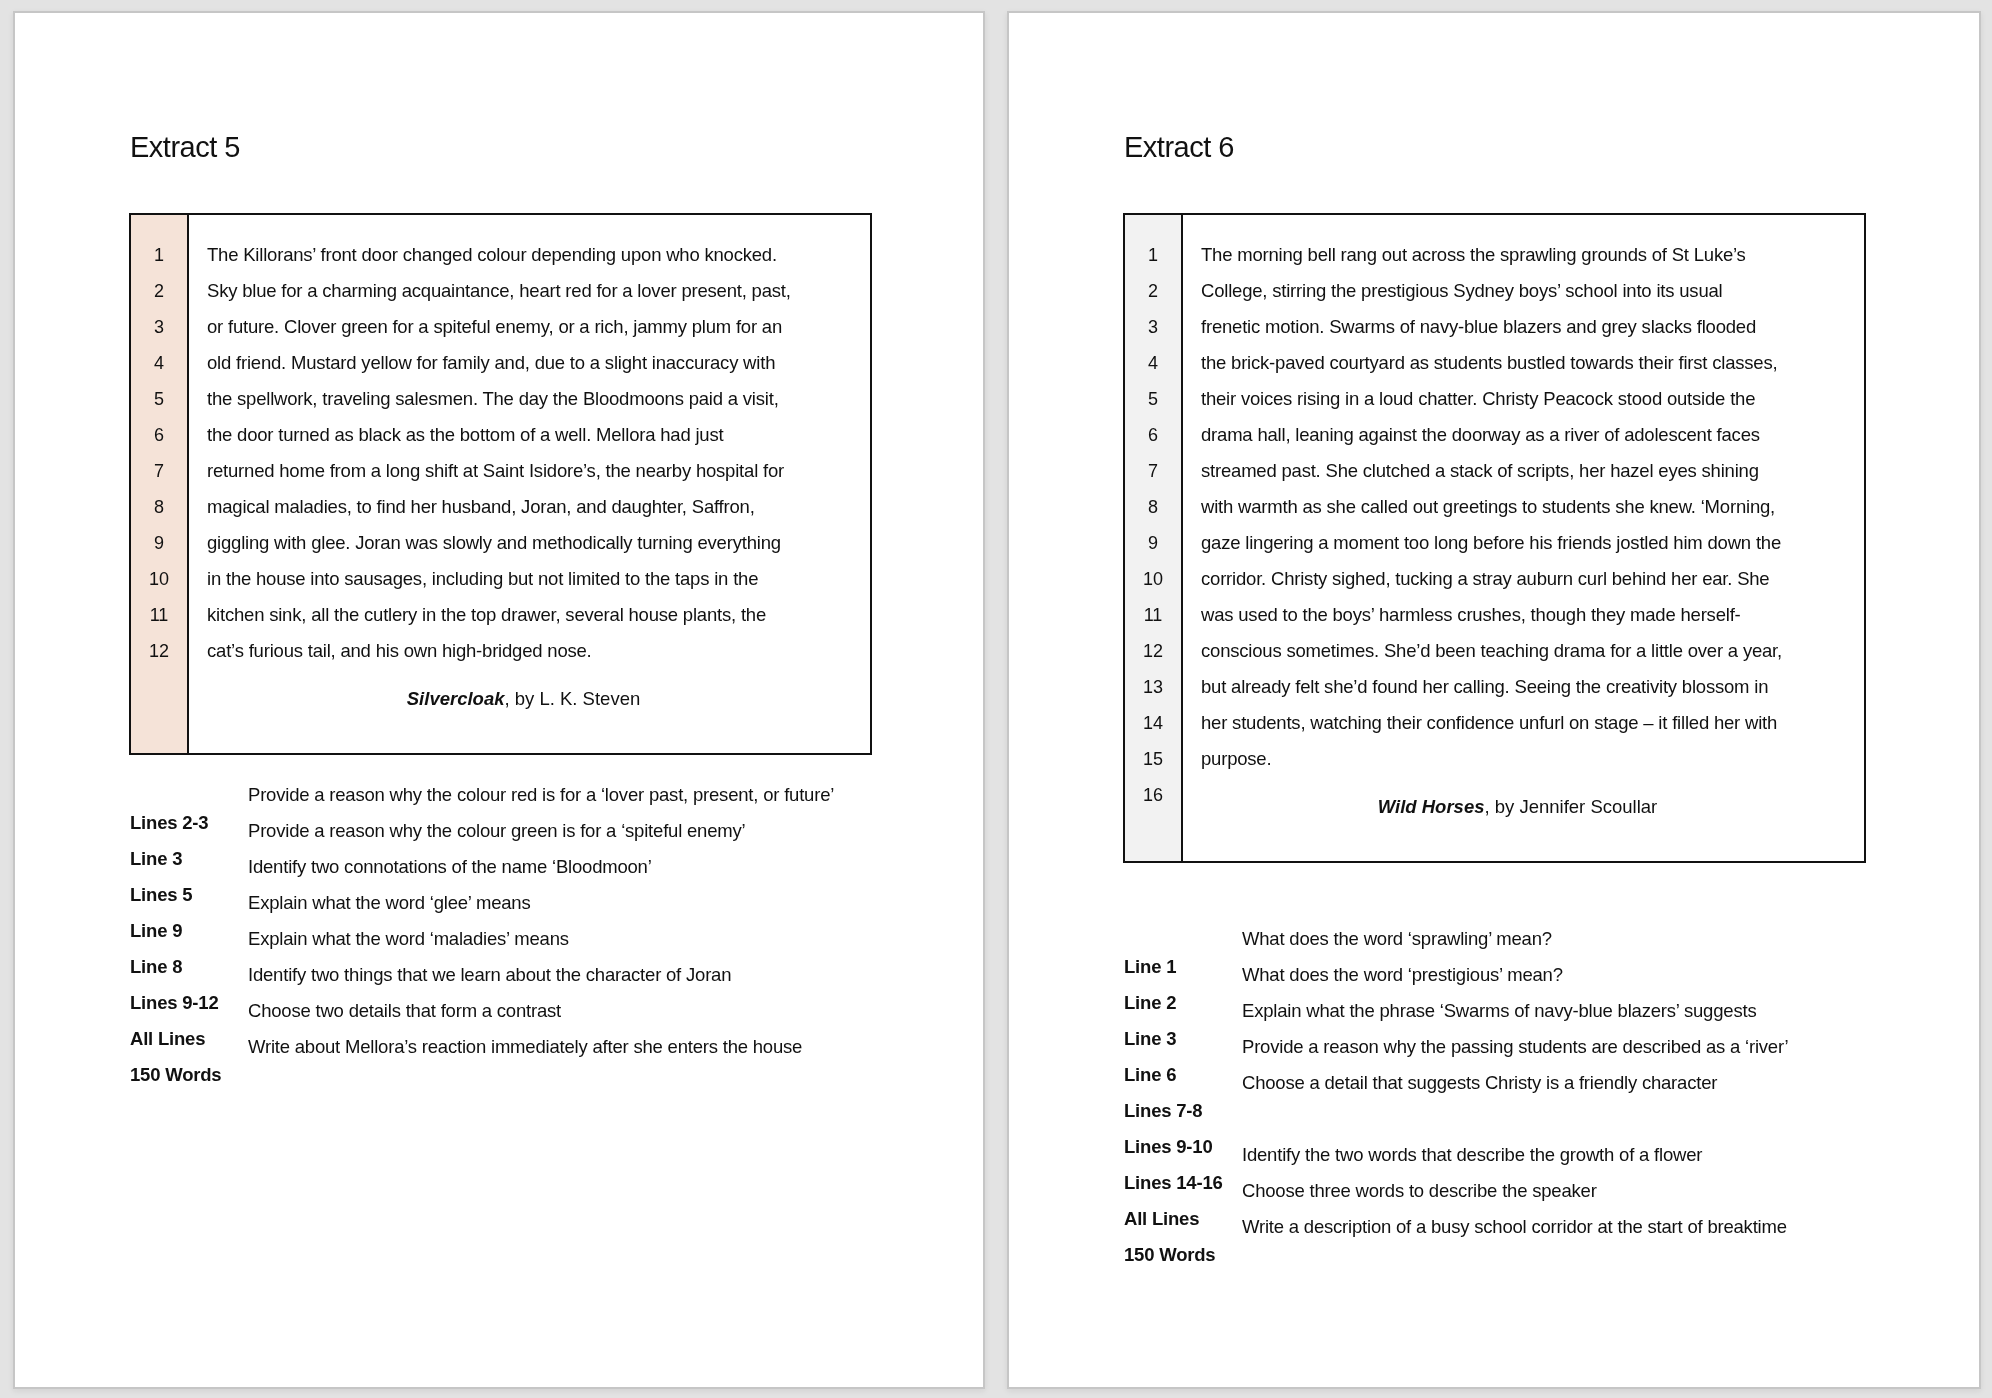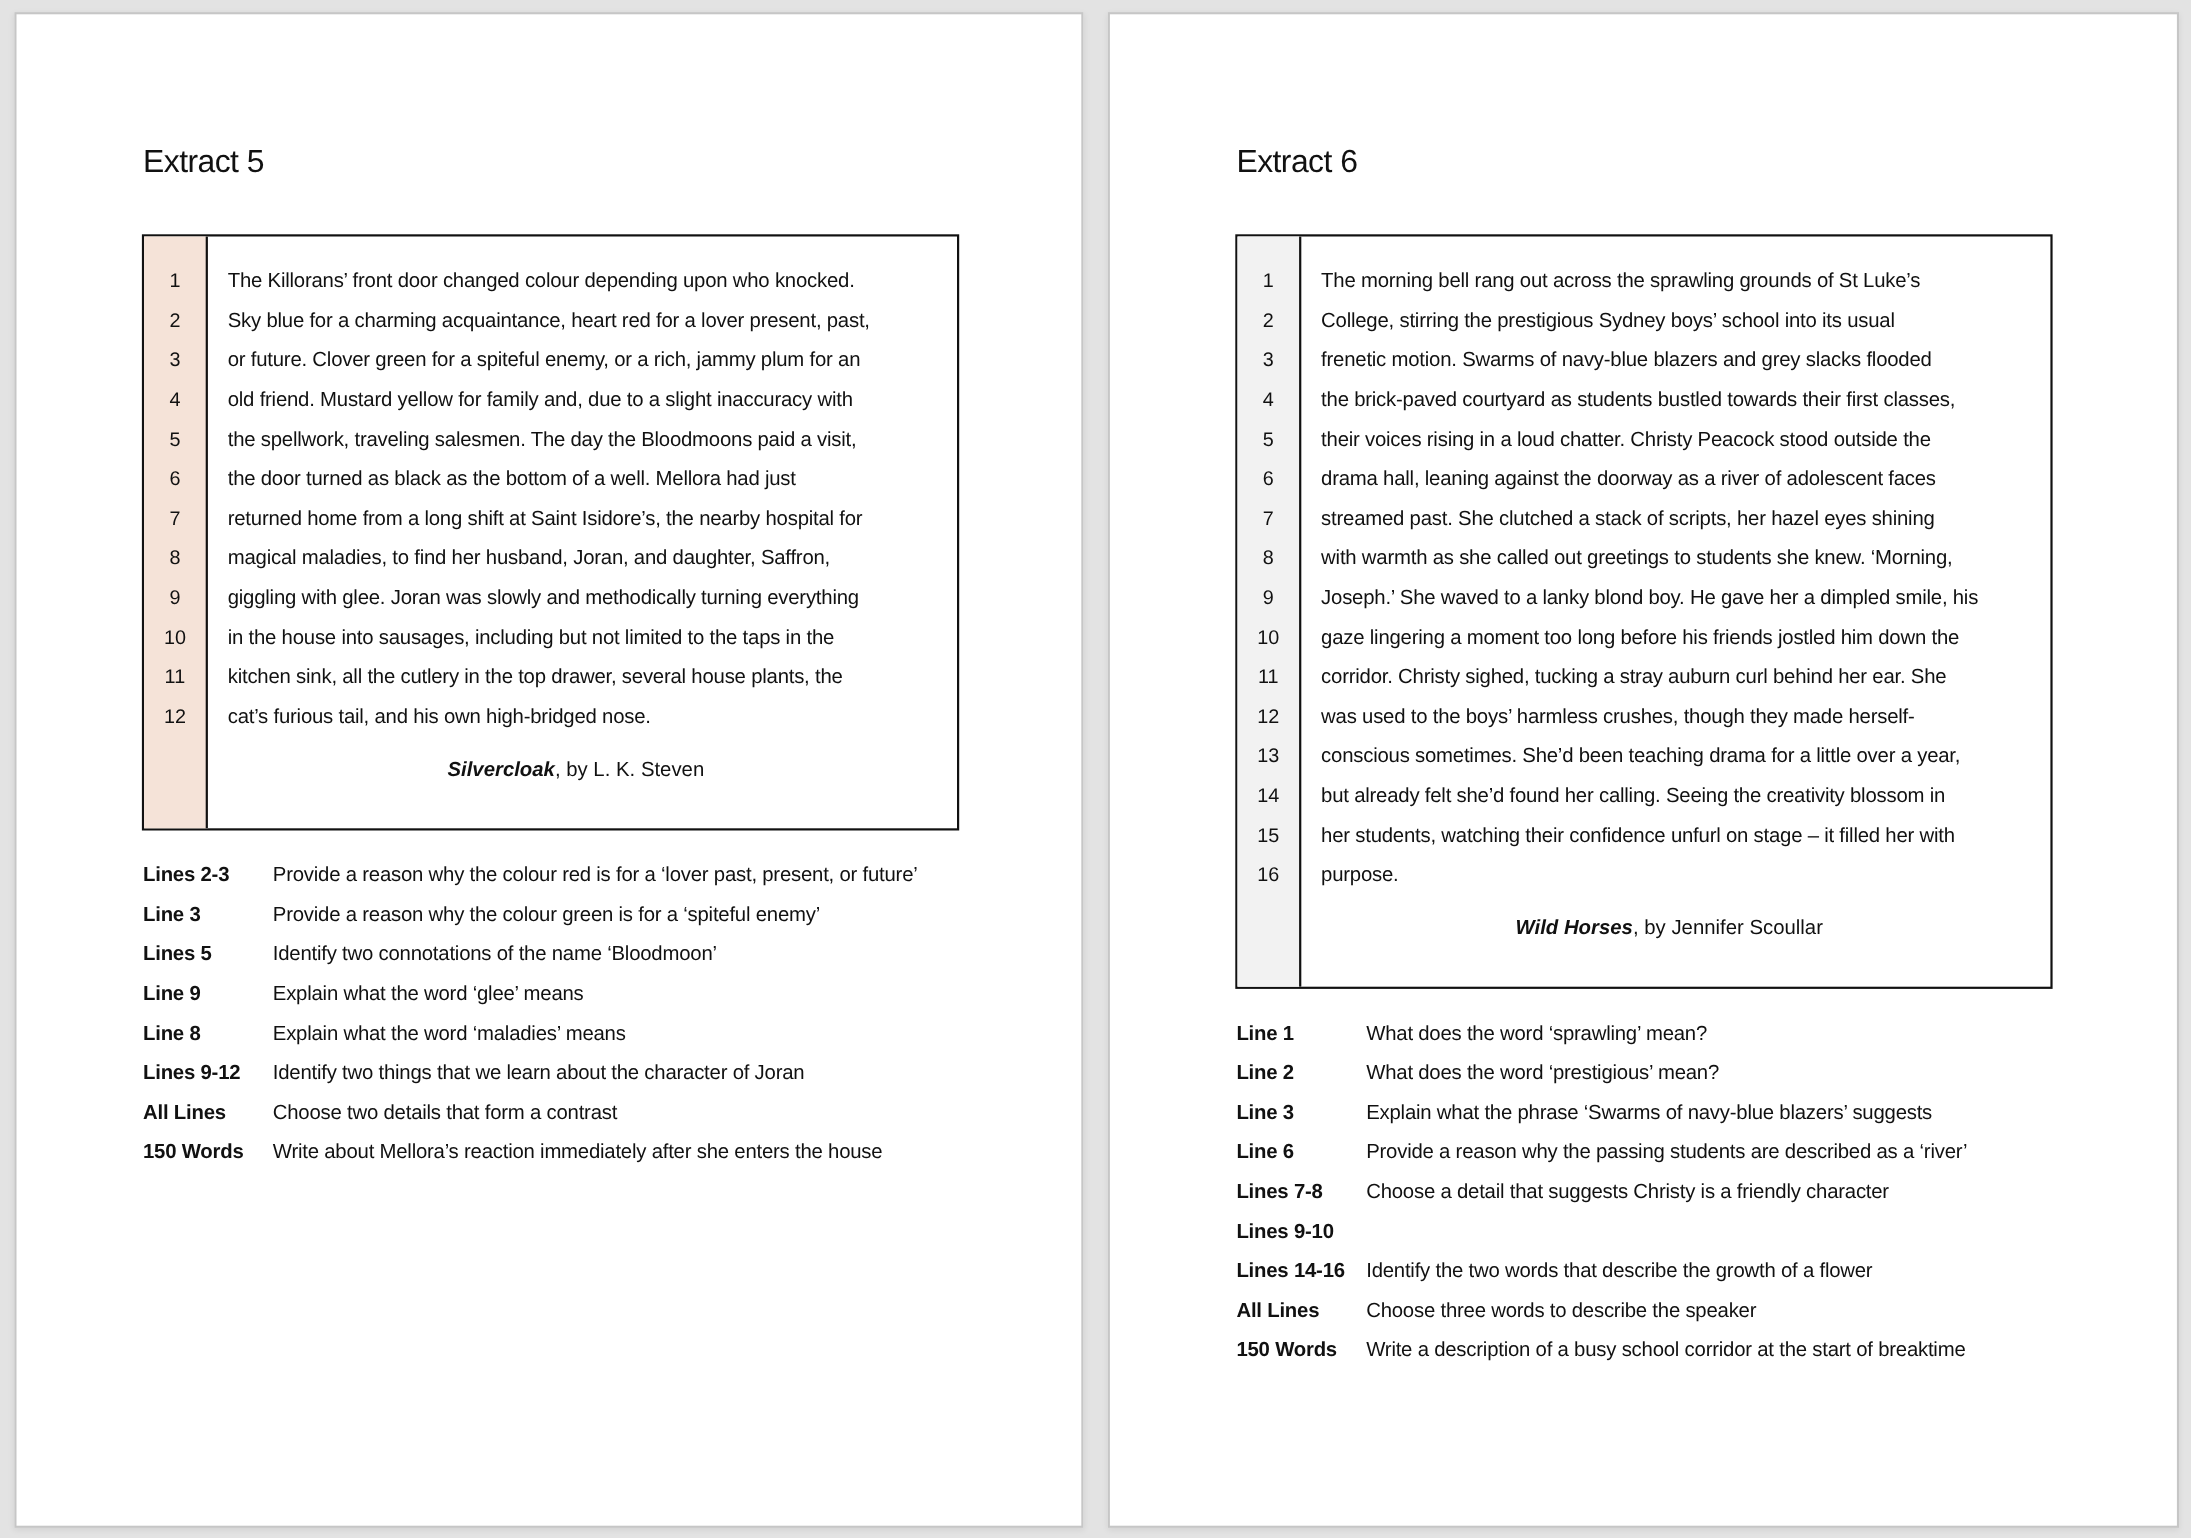--- a/index.html
+++ b/index.html
@@ -19,21 +19,21 @@
     border:2.5px solid #111; display:flex;
   }
   .numcol { width:56px; border-right:2.5px solid #111; padding-top:22px; }
   .numcol .n { height:36px; line-height:36px; text-align:center; font-size:18px; }
   .textcol { flex:1; padding:22px 30px 36px 18px; }
   .textcol .ln { height:36px; line-height:36px; font-size:18.5px; white-space:nowrap; letter-spacing:-0.2px; }
   .credit { text-align:center; font-size:18.5px; margin-top:12px; line-height:36px; }
   .credit b { font-style:italic; }
   .questions { position:absolute; left:115px; }
   .q { display:flex; height:36px; line-height:36px; font-size:18.5px; white-space:nowrap; letter-spacing:-0.2px; }
-  .q .ref { width:118px; font-weight:bold; }
+  .q .ref { width:118px; font-weight:bold;margin-top:28px; }
 </style>
 </head>
 <body>
 
 <div class="page" id="page-left">
   <div class="title">Extract 5</div>
   <div class="extract-box">
     <div class="numcol" style="background: rgb(245, 227, 216);">
         <div class="n">1</div>
         <div class="n">2</div>
@@ -130,21 +130,20 @@
     <div class="textcol">
       <div class="lines">
           <div class="ln">The morning bell rang out across the sprawling grounds of St Luke’s</div>
           <div class="ln">College, stirring the prestigious Sydney boys’ school into its usual</div>
           <div class="ln">frenetic motion. Swarms of navy-blue blazers and grey slacks flooded</div>
           <div class="ln">the brick-paved courtyard as students bustled towards their first classes,</div>
           <div class="ln">their voices rising in a loud chatter. Christy Peacock stood outside the</div>
           <div class="ln">drama hall, leaning against the doorway as a river of adolescent faces</div>
           <div class="ln">streamed past. She clutched a stack of scripts, her hazel eyes shining</div>
           <div class="ln">with warmth as she called out greetings to students she knew. ‘Morning,</div>
-          <div class="ln">Joseph.’ She waved to a lanky blond boy. He gave her a dimpled smile, his</div>
           <div class="ln">gaze lingering a moment too long before his friends jostled him down the</div>
           <div class="ln">corridor. Christy sighed, tucking a stray auburn curl behind her ear. She</div>
           <div class="ln">was used to the boys’ harmless crushes, though they made herself-</div>
           <div class="ln">conscious sometimes. She’d been teaching drama for a little over a year,</div>
           <div class="ln">but already felt she’d found her calling. Seeing the creativity blossom in</div>
           <div class="ln">her students, watching their confidence unfurl on stage – it filled her with</div>
           <div class="ln">purpose.</div>
         </div>
       <div class="credit">
         <b>Wild Horses</b><span>, by Jennifer Scoullar</span>

